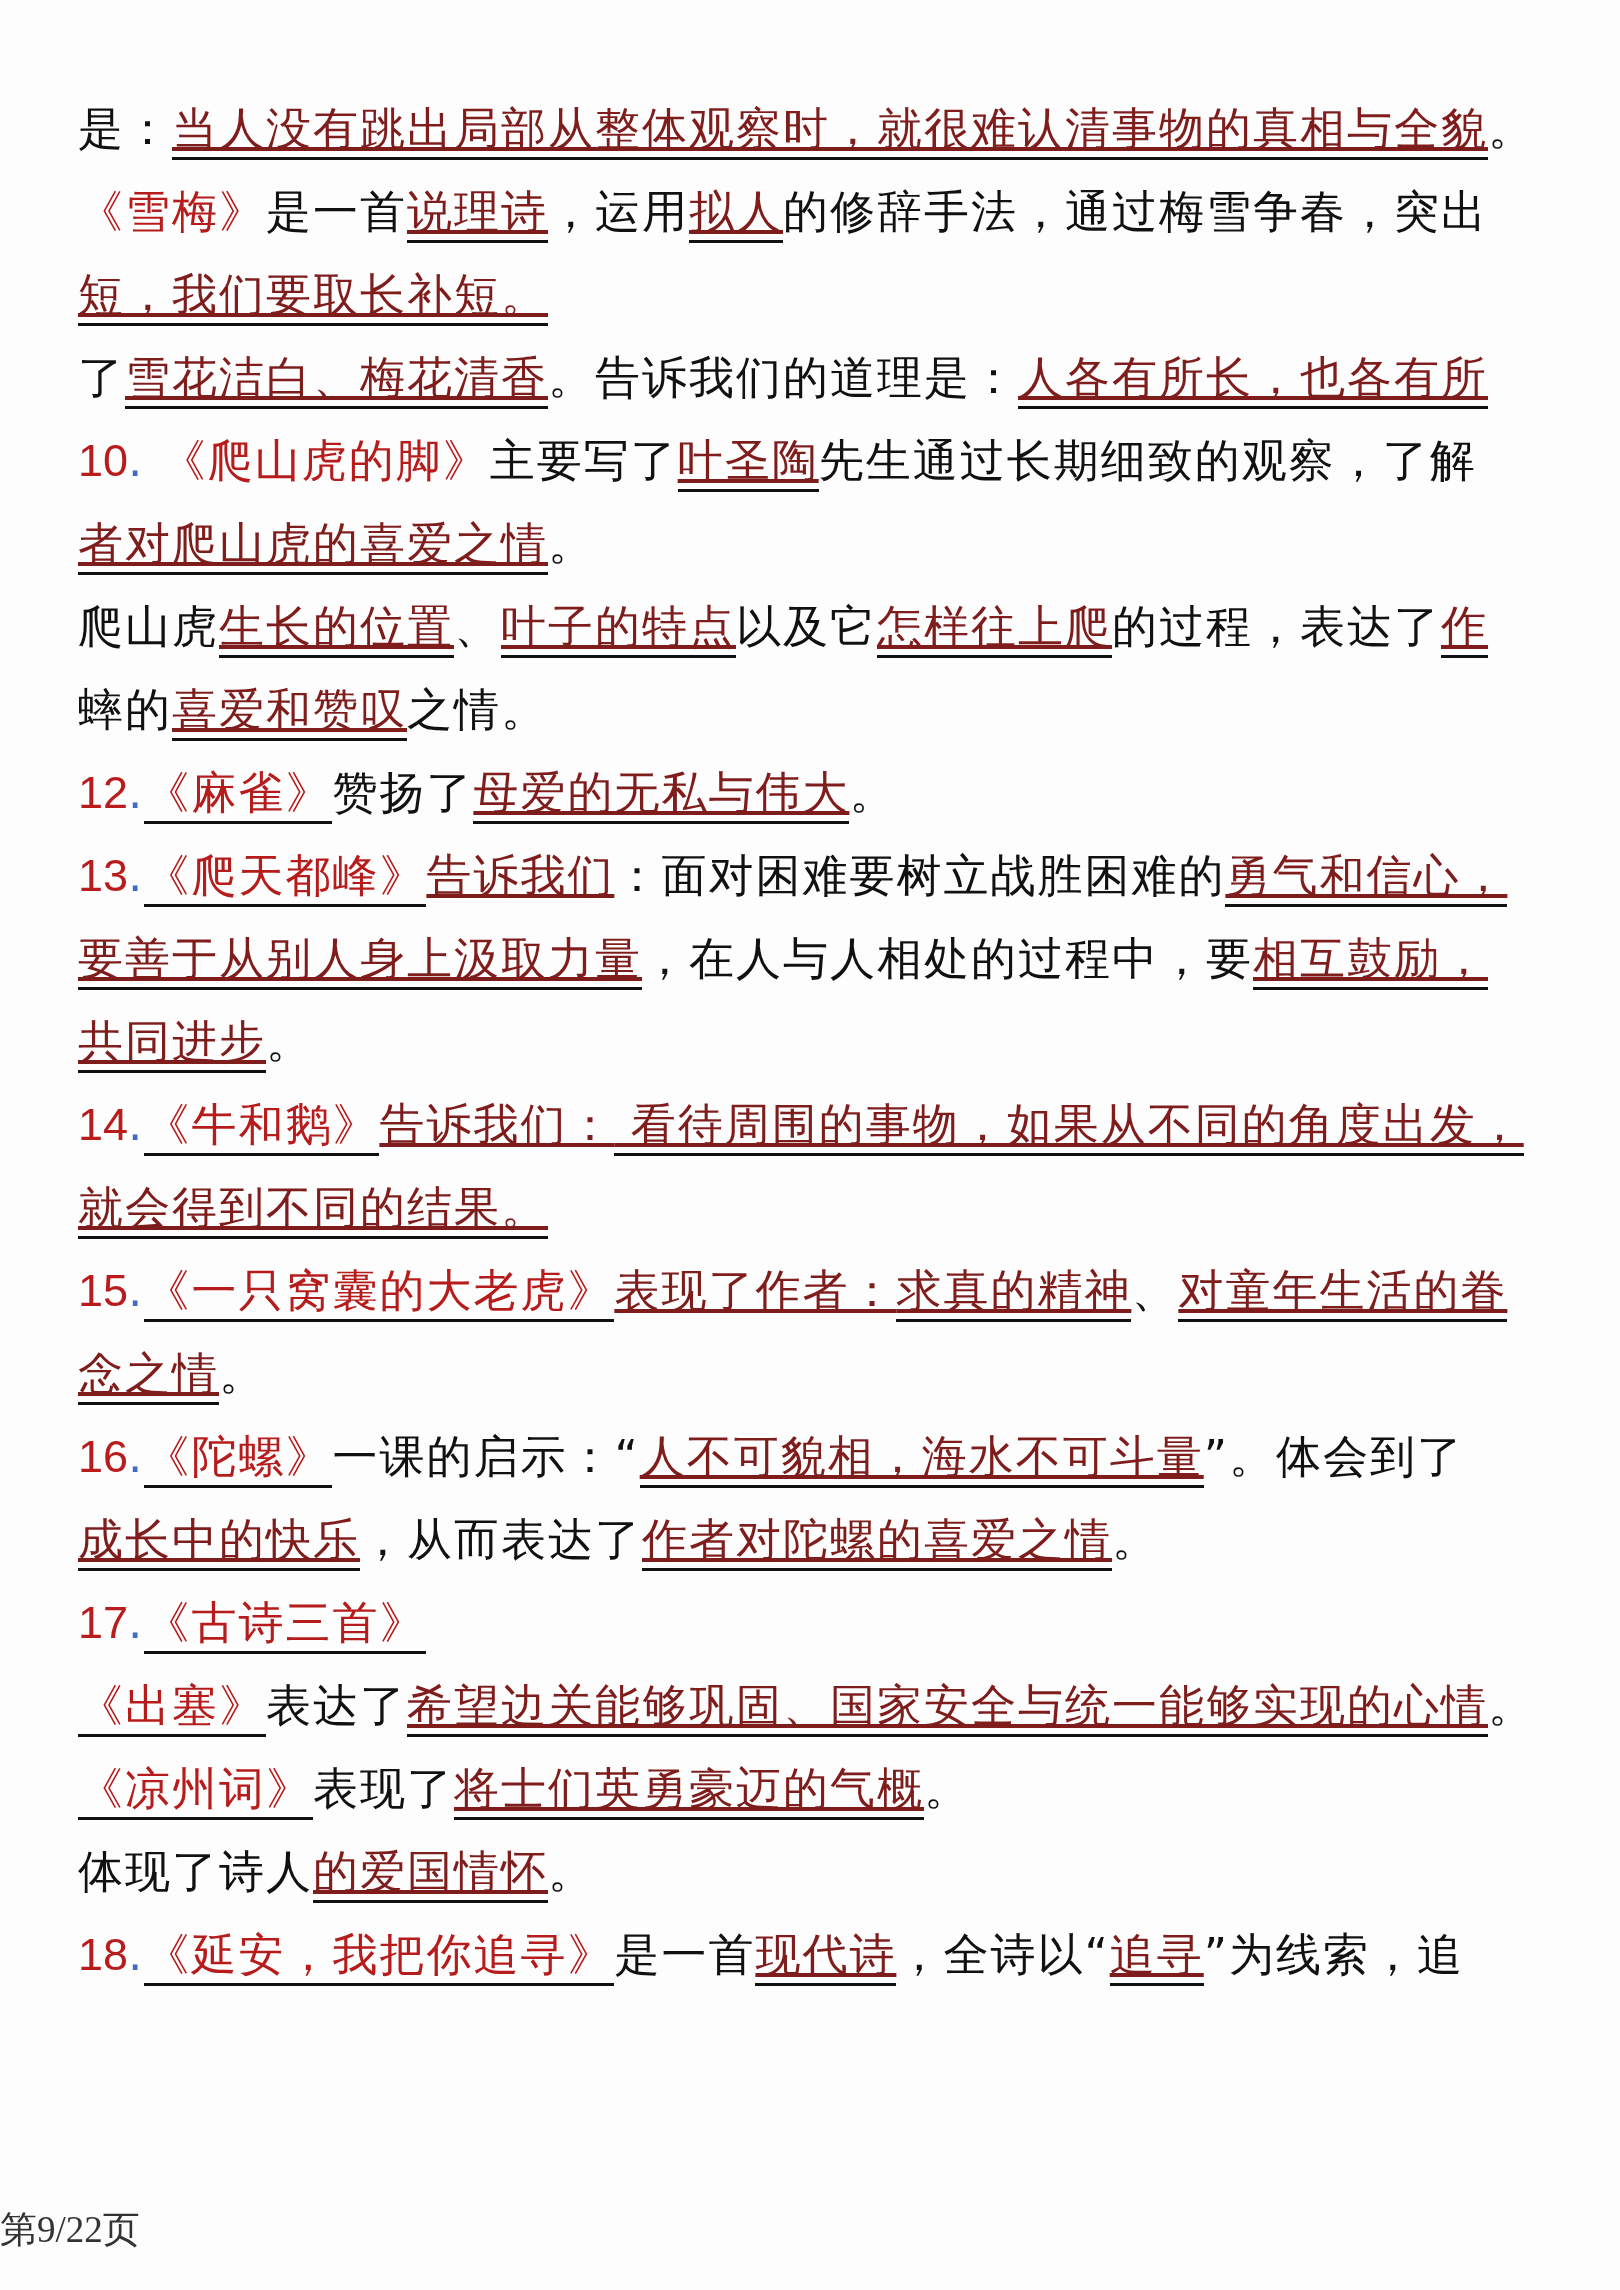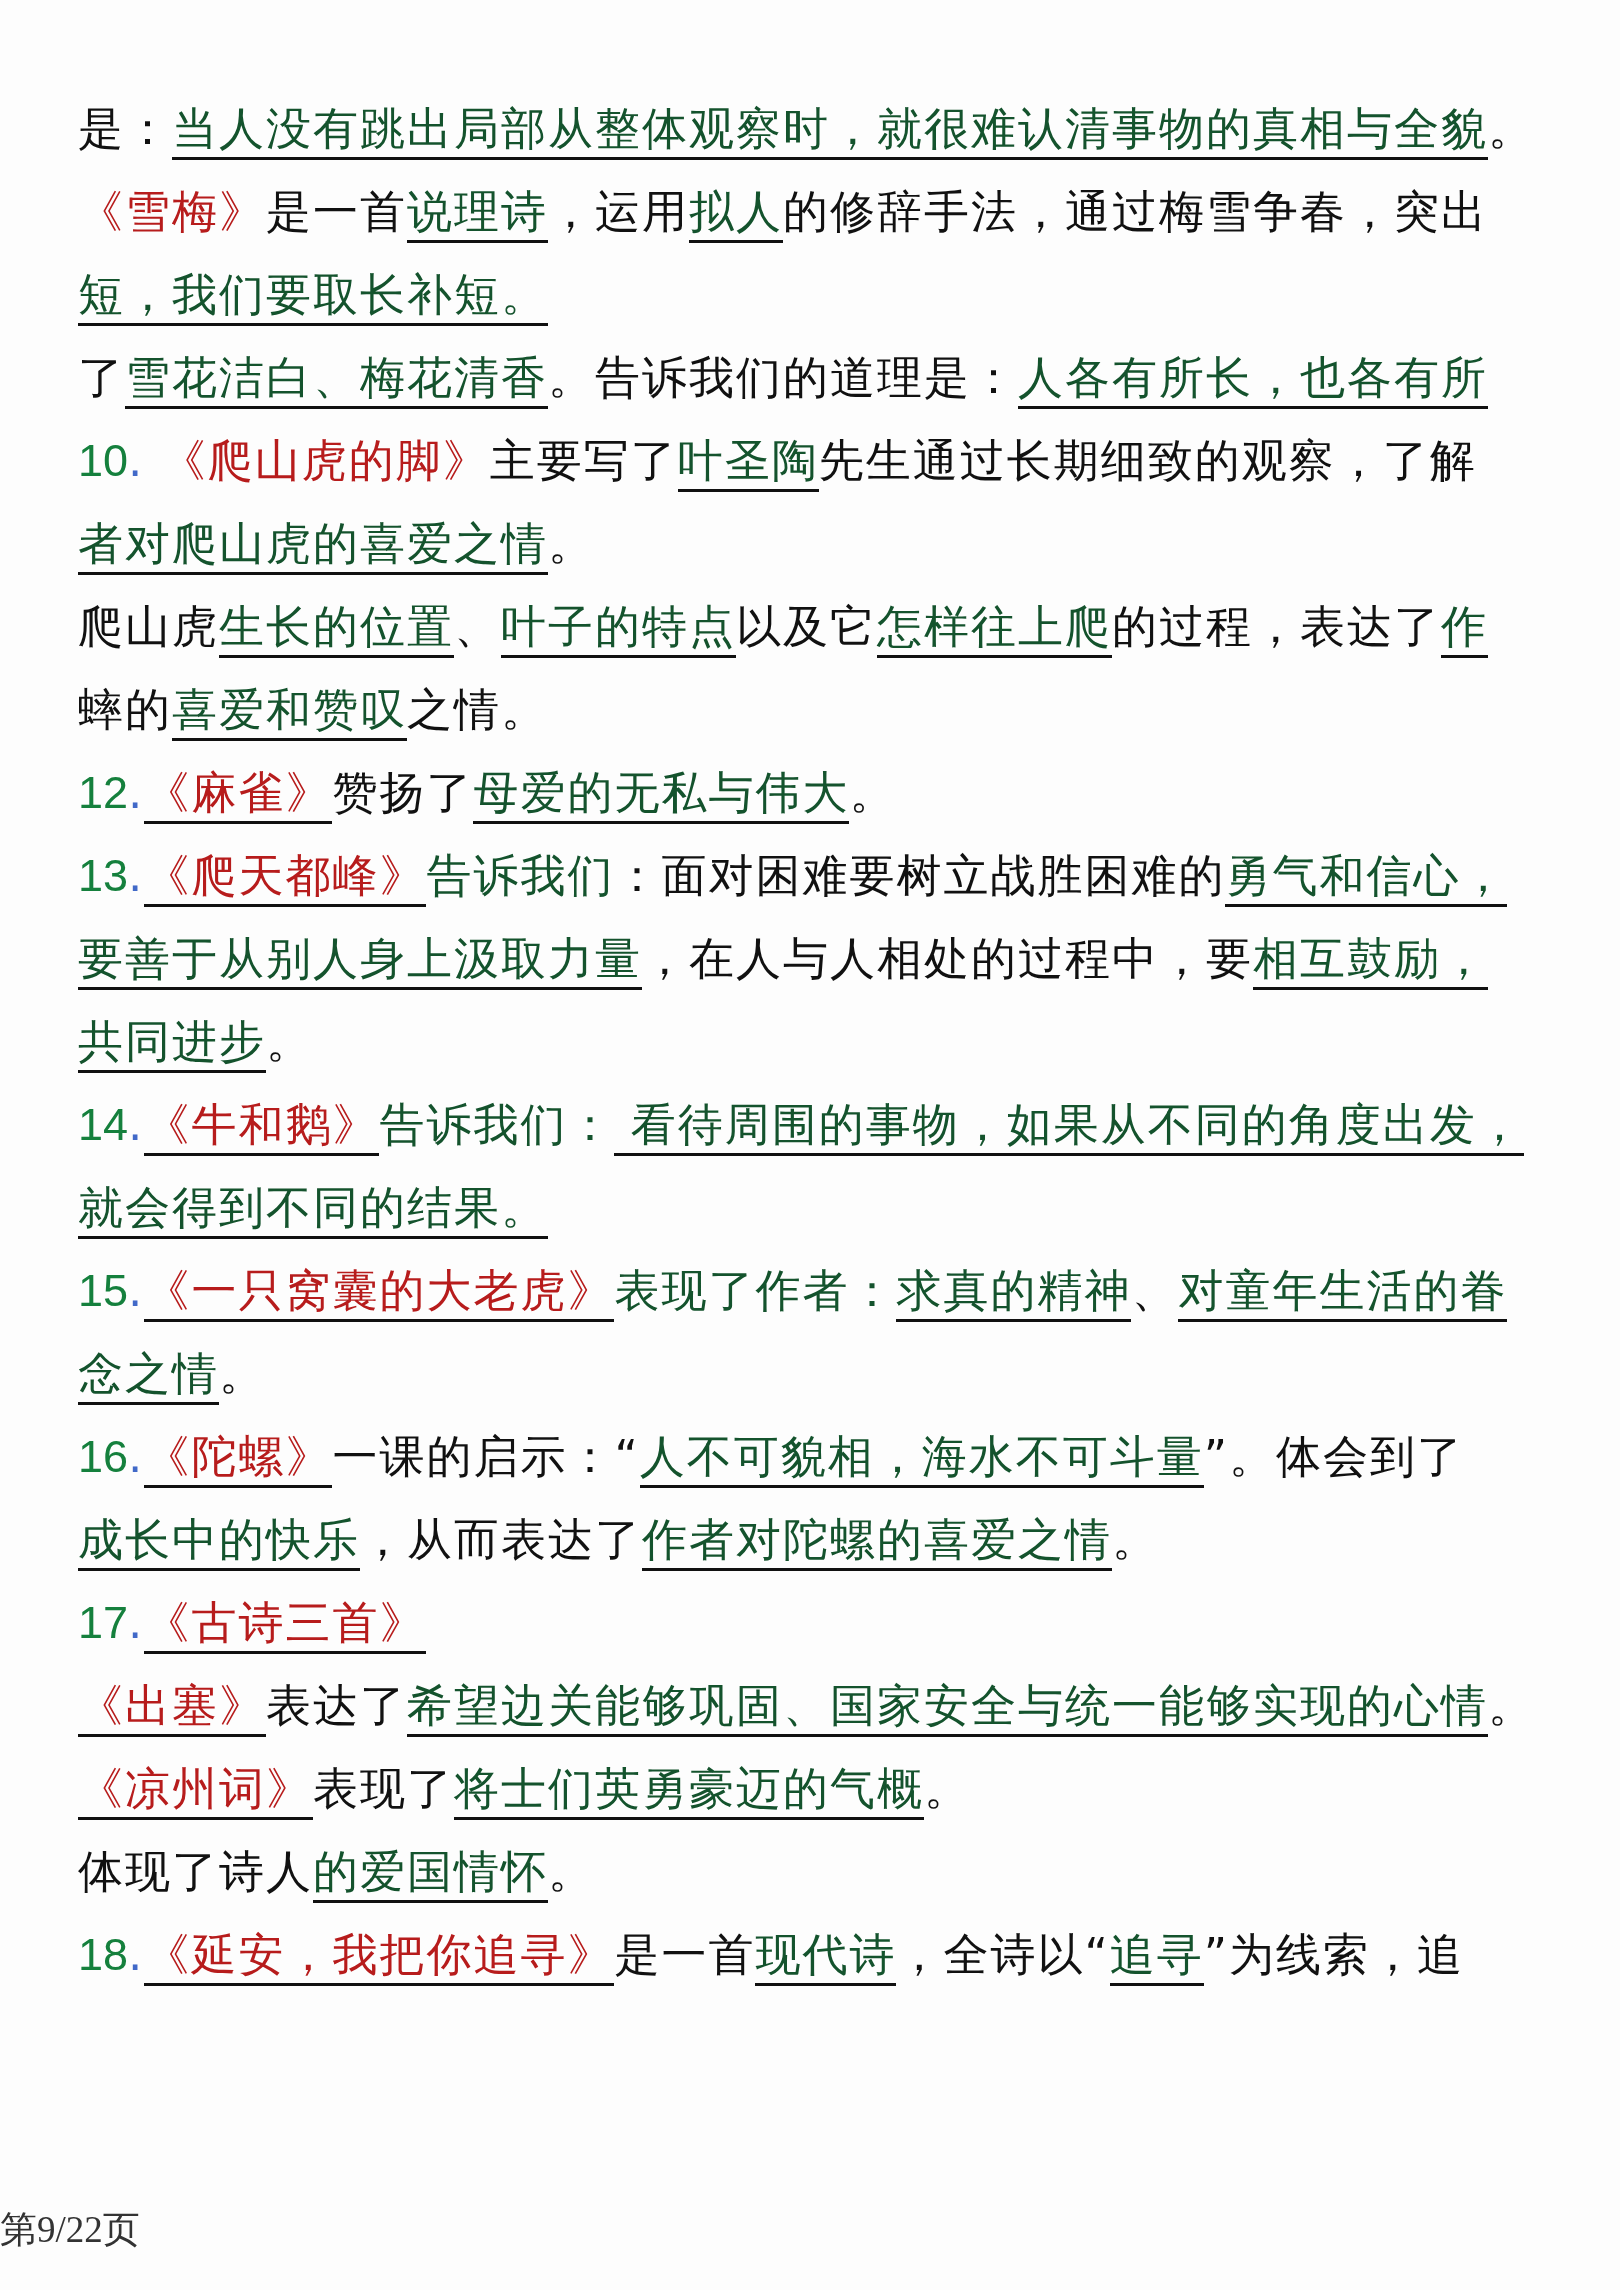--- a/index.html
+++ b/index.html
@@ -31,22 +31,22 @@
   .line {
     height: 83px;
     line-height: 65px;
     font-size: 45px;
     white-space: nowrap;
     letter-spacing: 2px;
   }
   .seg { display: inline; }
   .plain { color: #111111; }
   .red { color: #b71c1c; }
-  .blue { color: #14532d; }
-  .num { color: #15803d; font-family: "Liberation Sans", sans-serif; letter-spacing: 0; }
+  .blue { color: #7f1d1d; text-decoration: underline; }
+  .num { color: #b91c1c; font-family: "Liberation Sans", sans-serif; letter-spacing: 0; }
   .dot { color: #4169c8; }
   .ul {
     border-bottom: 3.9px solid #111111;
     padding-bottom: 2px;
   }
   .footer {
     position: absolute;
     left: 0;
     width: 1620px;
     top: 2205px;

